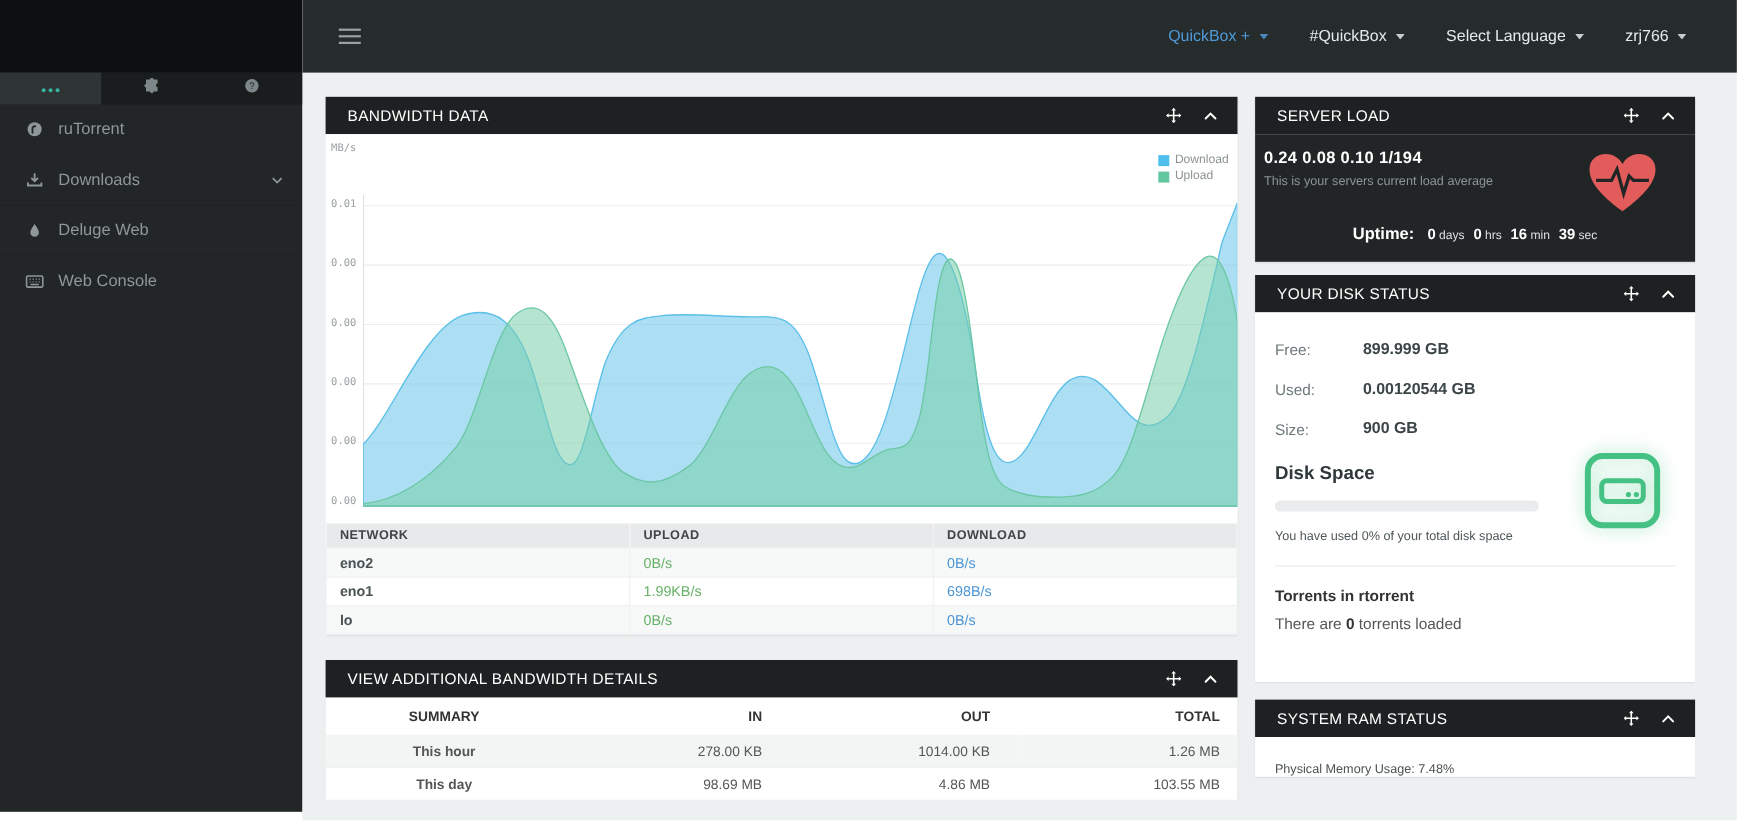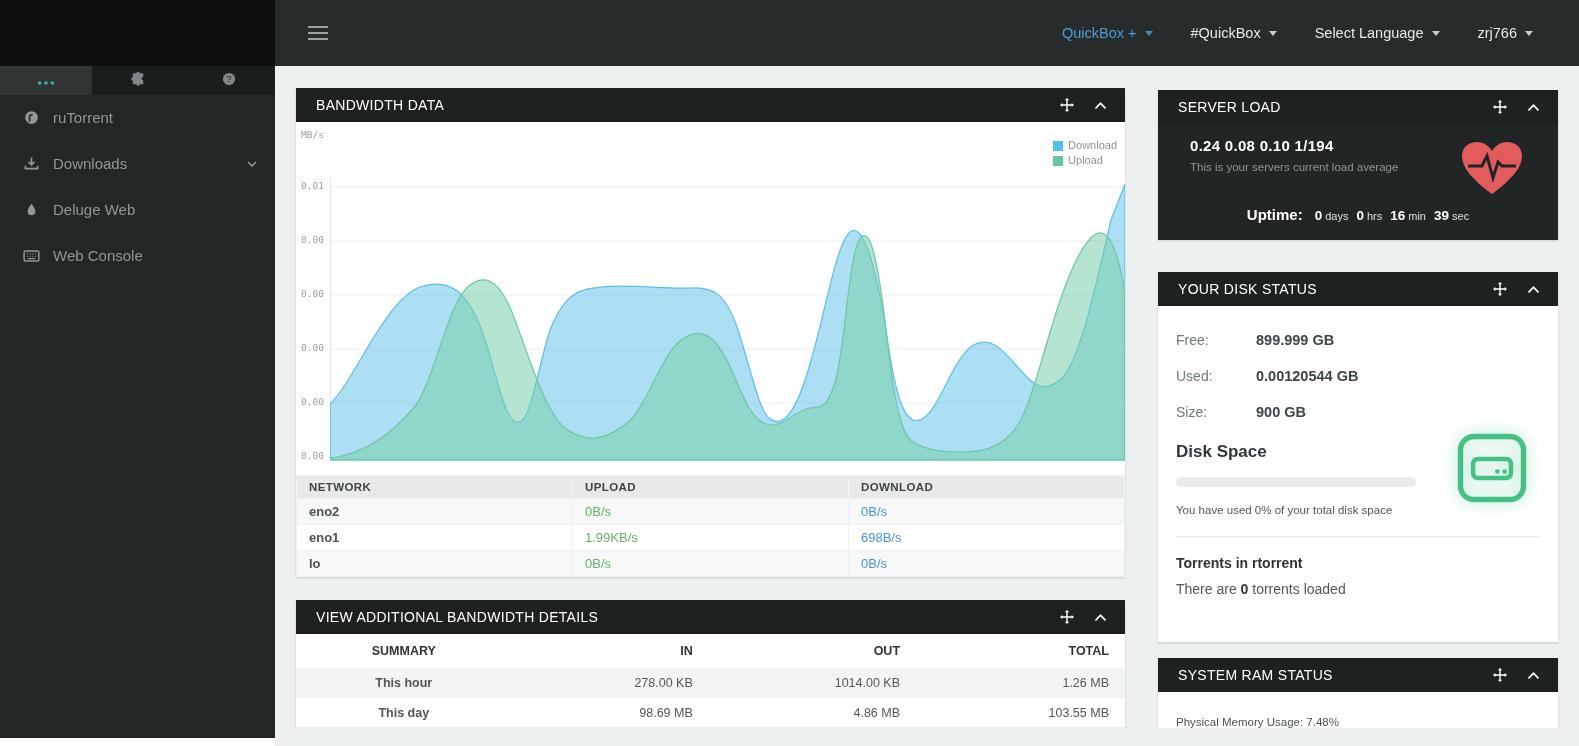--- a/index.html
+++ b/index.html
@@ -28,21 +28,21 @@
     padding: 0 46px 0 31px; flex: none; }
   .hamburger { cursor: pointer; padding: 4px 2px; }
   .hamburger span { display: block; width: 20px; height: 2px; background: #99a2a4; margin: 4px 0; }
   .nav-right { margin-left: auto; display: flex; align-items: center; gap: 38px; }
   .nav-link { color: #e6e9ea; font-size: 14.5px; text-decoration: none; cursor: pointer;
     display: inline-flex; align-items: center; }
   .nav-link.accent { color: #4f9bd8; }
   .caret { margin-left: 8px; display: inline-flex; opacity: .85; }
 
   
-  .main { display: flex; gap: 33px; padding: 22px 0 0 21px; overflow: hidden; align-items: flex-end; }
+  .main { display: flex; gap: 16px; padding: 22px 0 0 21px; overflow: hidden; }
   .col-left { width: 829px; flex: none; }
   .col-right { width: 400px; flex: none; }
   .panel { background: #fff; box-shadow: 0 1px 2px rgba(0,0,0,.15); }
   .panel-head { display: flex; align-items: center; height: 34px; background: #1d2122;
     padding: 0 18px 0 20px; }
   .panel-title { color: #fff; font-size: 14px; font-weight: 500; letter-spacing: .3px; }
   .panel-tools { margin-left: auto; display: flex; align-items: center; }
   .tool { display: inline-flex; margin-left: 20px; color: #fff; cursor: pointer; }
 
   
@@ -78,31 +78,31 @@
   .sum-table { width: 100%; border-collapse: collapse; table-layout: fixed; }
   .sum-table th { font-size: 12.5px; color: #333; padding: 10px 8px; font-weight: bold; }
   .sum-table td { font-size: 12.5px; color: #555; padding: 7.5px 8px; border-bottom: 1px solid #eef0f1; }
   .c1 { text-align: center; width: 26%; font-weight: bold; color: #444; }
   .c2, .c3 { text-align: right; padding-right: 26px !important; width: 25%; }
   .c4 { text-align: right; padding-right: 16px !important; width: 24%; }
   .sum-table tbody tr:first-child { background: #f3f5f5; }
 
   
   .panel.dark .panel-body { background: #212526; color: #fff; }
-  .sl-body { position: relative; padding: 13px 32px 16px; }
+  .sl-body { position: relative; padding: 13px 8px 16px; }
   .load-line { font-size: 15px; font-weight: bold; letter-spacing: .3px; color: #fff; }
   .load-sub { font-size: 11.5px; color: #8d9598; margin-top: 7px; }
   .heart { position: absolute; right: 34px; top: 16px; }
   .uptime { margin-top: 33px; text-align: center; color: #fff; }
   .ul { font-weight: bold; font-size: 15px; margin-right: 4px; }
   .uv { font-weight: bold; font-size: 13.5px; margin: 0 3px 0 8px; }
   .uu { font-size: 11px; font-weight: normal; color: #dde0e1; }
 
   
-  .disk-panel { margin-top: 32px; }
+  .disk-panel { margin-top: 12px; }
   .disk-body { position: relative; padding: 16px 18px 16px; min-height: 336px; background: #fff; }
   .stat-row { display: flex; line-height: 36px; font-size: 14px; }
   .stat-label { width: 80px; color: #6e787a; }
   .stat-value { font-weight: bold; color: #3b4446; font-size: 14.5px; }
   .disk-heading { font-size: 17px; font-weight: bold; color: #2e3739; margin-top: 12px; }
   .progress { width: 240px; height: 10px; background: #e9ebec; border-radius: 6px;
     margin-top: 15px; overflow: hidden; }
   .progress-fill { height: 100%; background: #45c183; width: 0; }
   .usage-note { font-size: 11.5px; color: #4e565a; margin-top: 17px; }
   .disk-icon { position: absolute; right: 26px; top: 126px;

